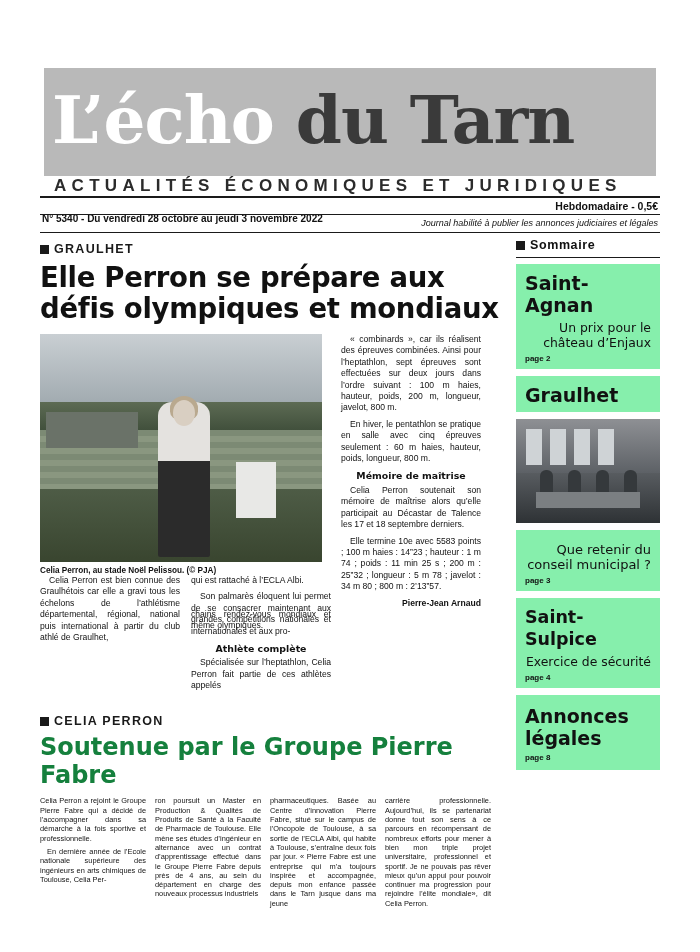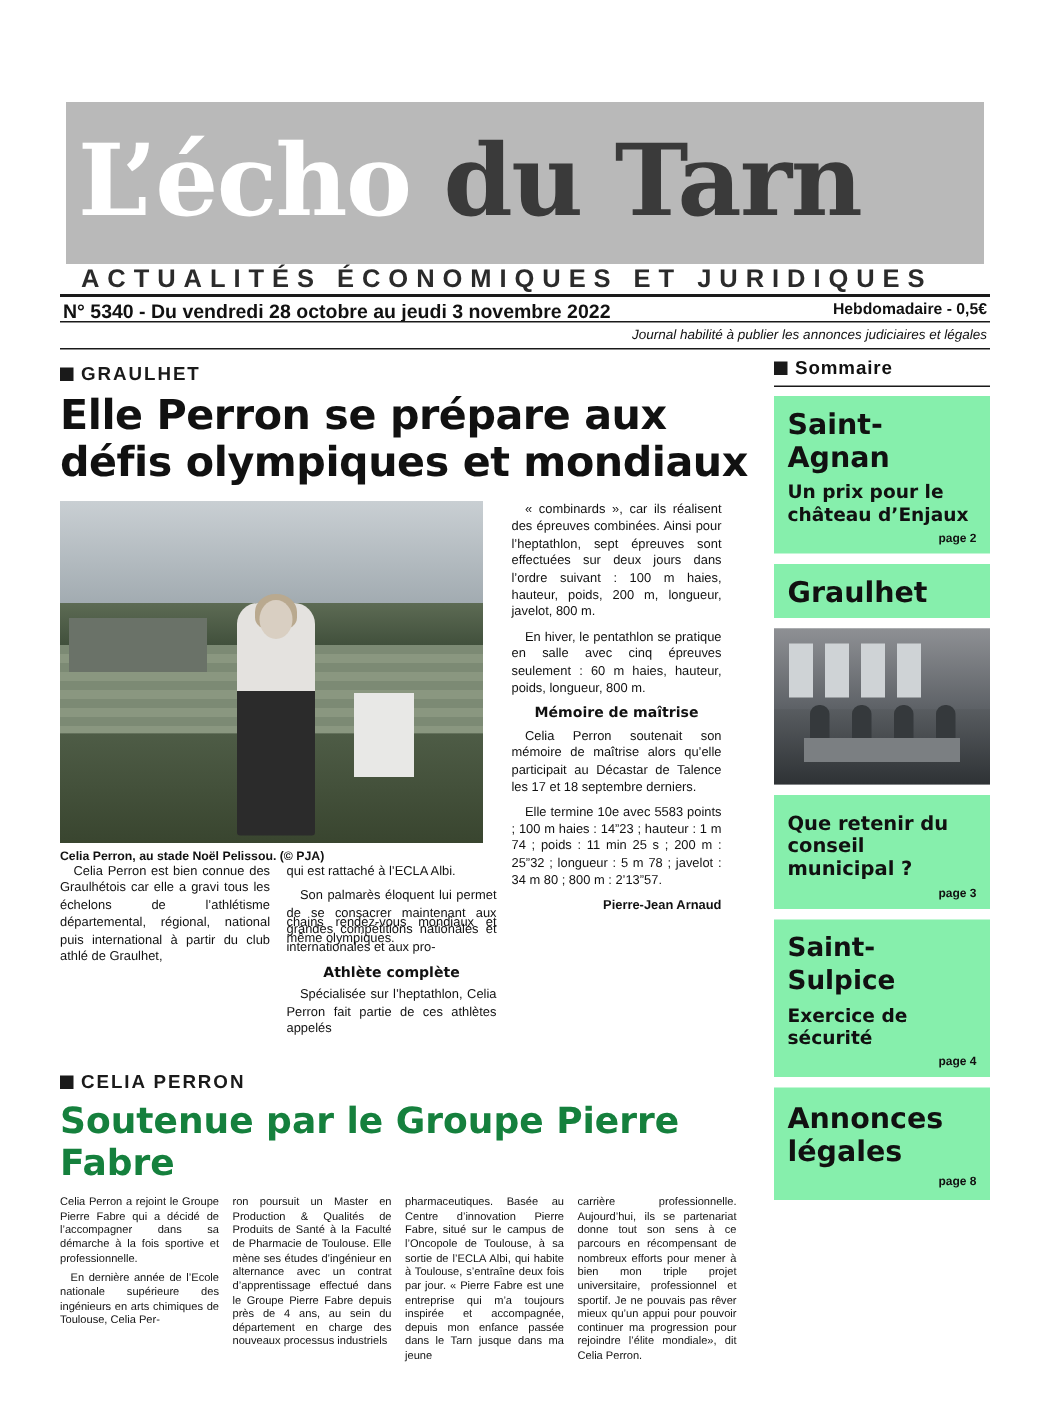--- a/index.html
+++ b/index.html
@@ -32,22 +32,22 @@
   .masthead-sub {
     position:absolute; left:54px; top:176px; width:600px;
     font-family:"Liberation Sans", sans-serif;
     font-weight:bold;
     font-size:17px;
     letter-spacing:5.3px;
     color:#2b2b2b;
   }
   .rule-top { position:absolute; left:40px; top:196px; width:620px; height:2px; background:#1a1a1a; }
   .issue-line {
-    position:absolute; left:42px; top:200px;
-    font-size:13px; font-weight:bold; color:#111;
+    position:absolute; left:42px; top:213px;
+    font-size:10px; font-weight:bold; color:#111;
   }
   .hebdo {
     position:absolute; right:42px; top:200px;
     font-size:10.5px; font-weight:bold; color:#111;
   }
   .rule-thin { position:absolute; left:40px; top:214px; width:620px; height:1px; background:#1a1a1a; }
   .journal-line {
     position:absolute; right:42px; top:218px;
     font-size:9px; font-style:italic; color:#111;
   }
@@ -138,23 +138,23 @@
   .sommaire-head .txt { font-size:12.5px; font-weight:bold; letter-spacing:0.6px; }
   .side-rule { width:144px; height:1px; background:#1a1a1a; margin:5px 0 0 0; }
   .side-block { background:#86efac; padding:8px 9px 6px 9px; margin-bottom:7px; }
   .side-town {
     font-family:"DejaVu Sans", sans-serif;
     font-weight:bold; font-size:19px; line-height:22px; color:#111;
   }
   .side-town.sm { font-size:17.5px; }
   .side-desc {
     font-family:"DejaVu Sans", sans-serif;
-    font-weight:bold; font-size:12.4px; line-height:15px; margin-top:4px; color:#111;
-  }
-  .side-page { font-size:8px; font-weight:bold; text-align:right; margin-top:4px; color:#111; }
+    font-weight:normal; font-size:12.4px; line-height:15px; margin-top:4px; color:#111;text-align:right;
+  }
+  .side-page { font-size:8px; font-weight:bold; text-align:left; margin-top:4px; color:#111; }
   .side-photo {
     width:144px; height:104px; margin-bottom:7px;
     background:linear-gradient(#6b6f74,#3e4347);
     position:relative; overflow:hidden;
   }
   .side-photo .wall { position:absolute; left:0; top:0; width:100%; height:52%;
     background:linear-gradient(#8e9094,#5d6166); }
   .side-photo .win { position:absolute; top:10%; width:16px; height:34%; background:#cfd3d6; }
   .side-photo .floor { position:absolute; left:0; bottom:0; width:100%; height:48%;
     background:linear-gradient(#585c60,#2e3235); }

